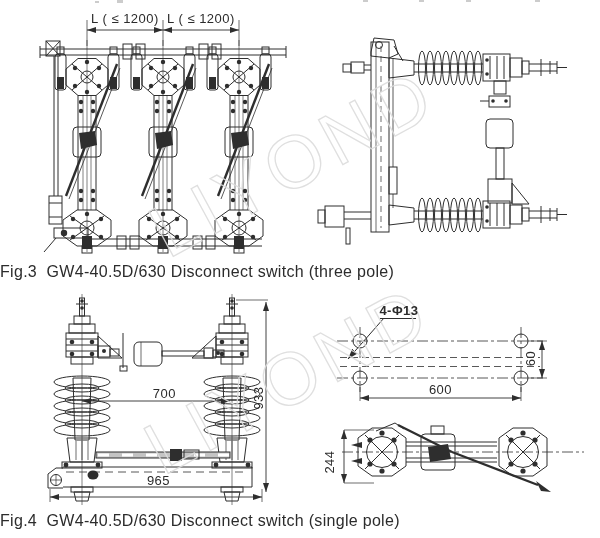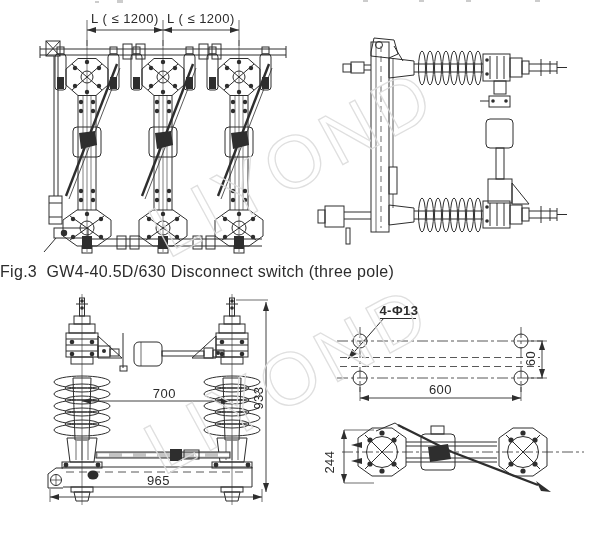--- a/index.html
+++ b/index.html
@@ -350,13 +350,14 @@
 
   <div class="dim" style="left:131px;top:387px;width:45px;text-align:right;">700</div>
   <div class="dim rot" style="left:239px;top:391px;width:40px;height:14px;">933</div>
   <div class="dim" style="left:136px;top:474px;width:45px;">965</div>
   <div class="dim bold" style="left:378px;top:304px;width:42px;">4-Φ13</div>
   <div class="dim" style="left:418px;top:383px;width:45px;">600</div>
   <div class="dim rot" style="left:515px;top:352px;width:30px;height:13px;">60</div>
   <div class="dim rot" style="left:310px;top:455px;width:40px;height:14px;">244</div>
 
   <div class="caption" style="top:262px;">Fig.3  GW4-40.5D/630 Disconnect switch (three pole)</div>
+  <div class="caption" style="top:511px;">Fig.4  GW4-40.5D/630 Disconnect switch (single pole)</div>
 </div>
 
 </body></html>

